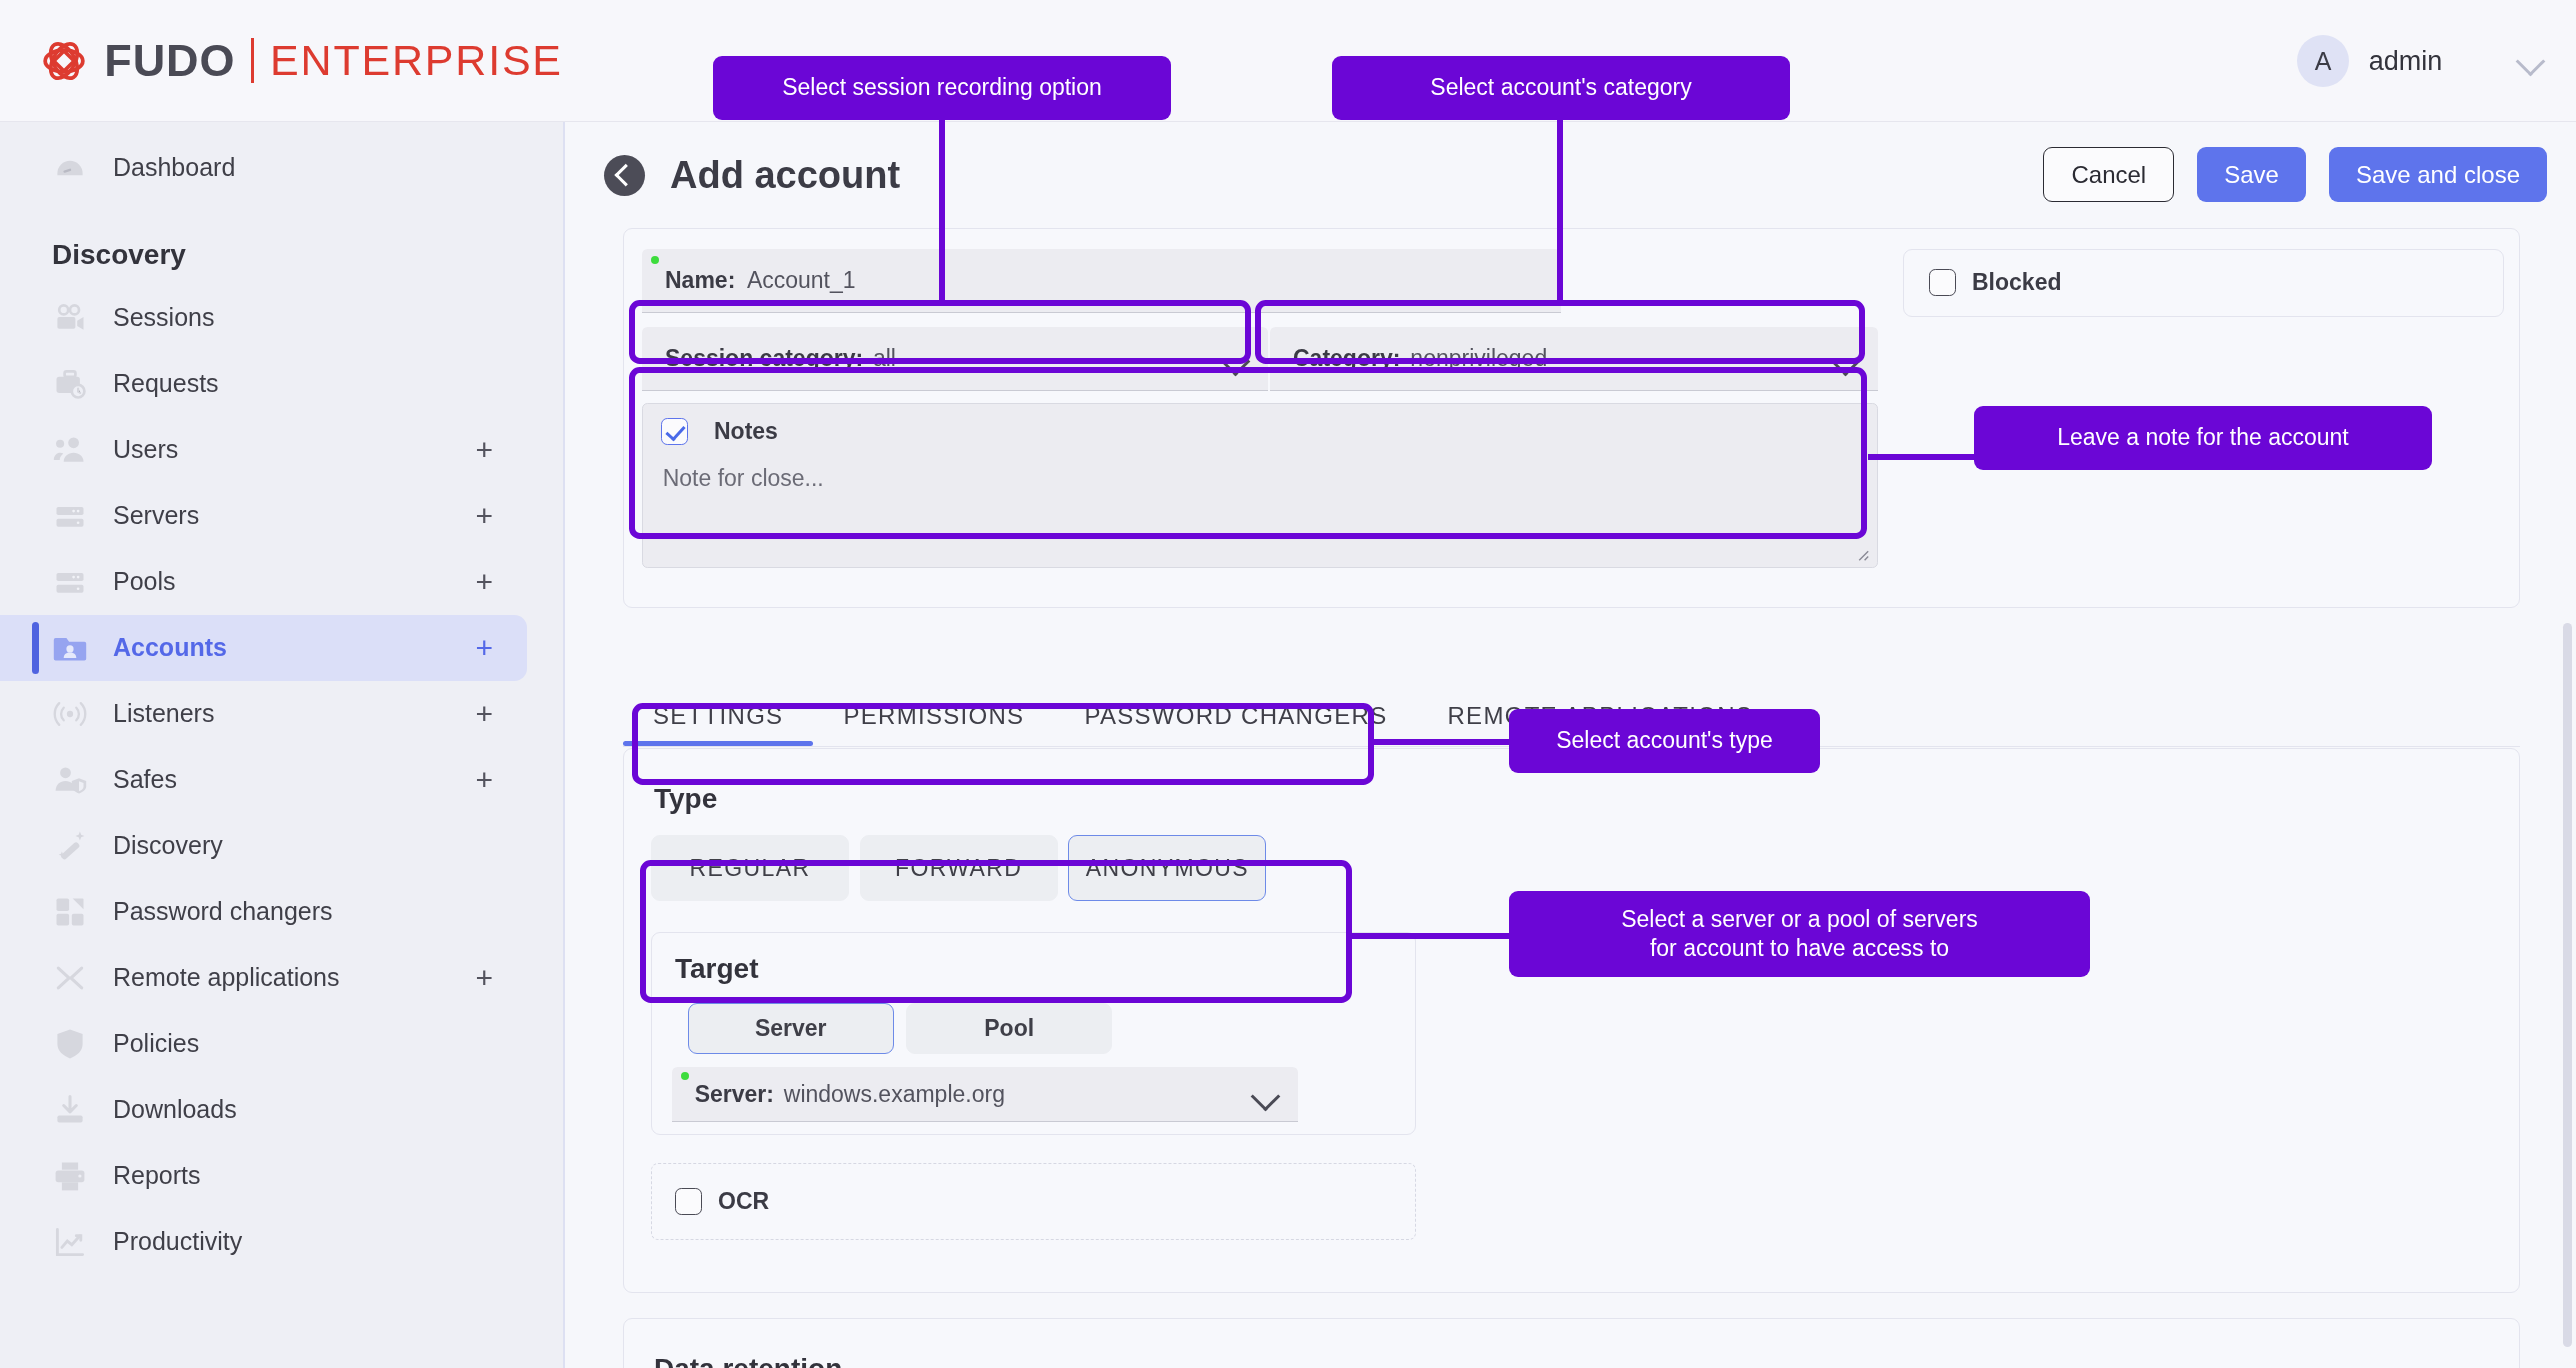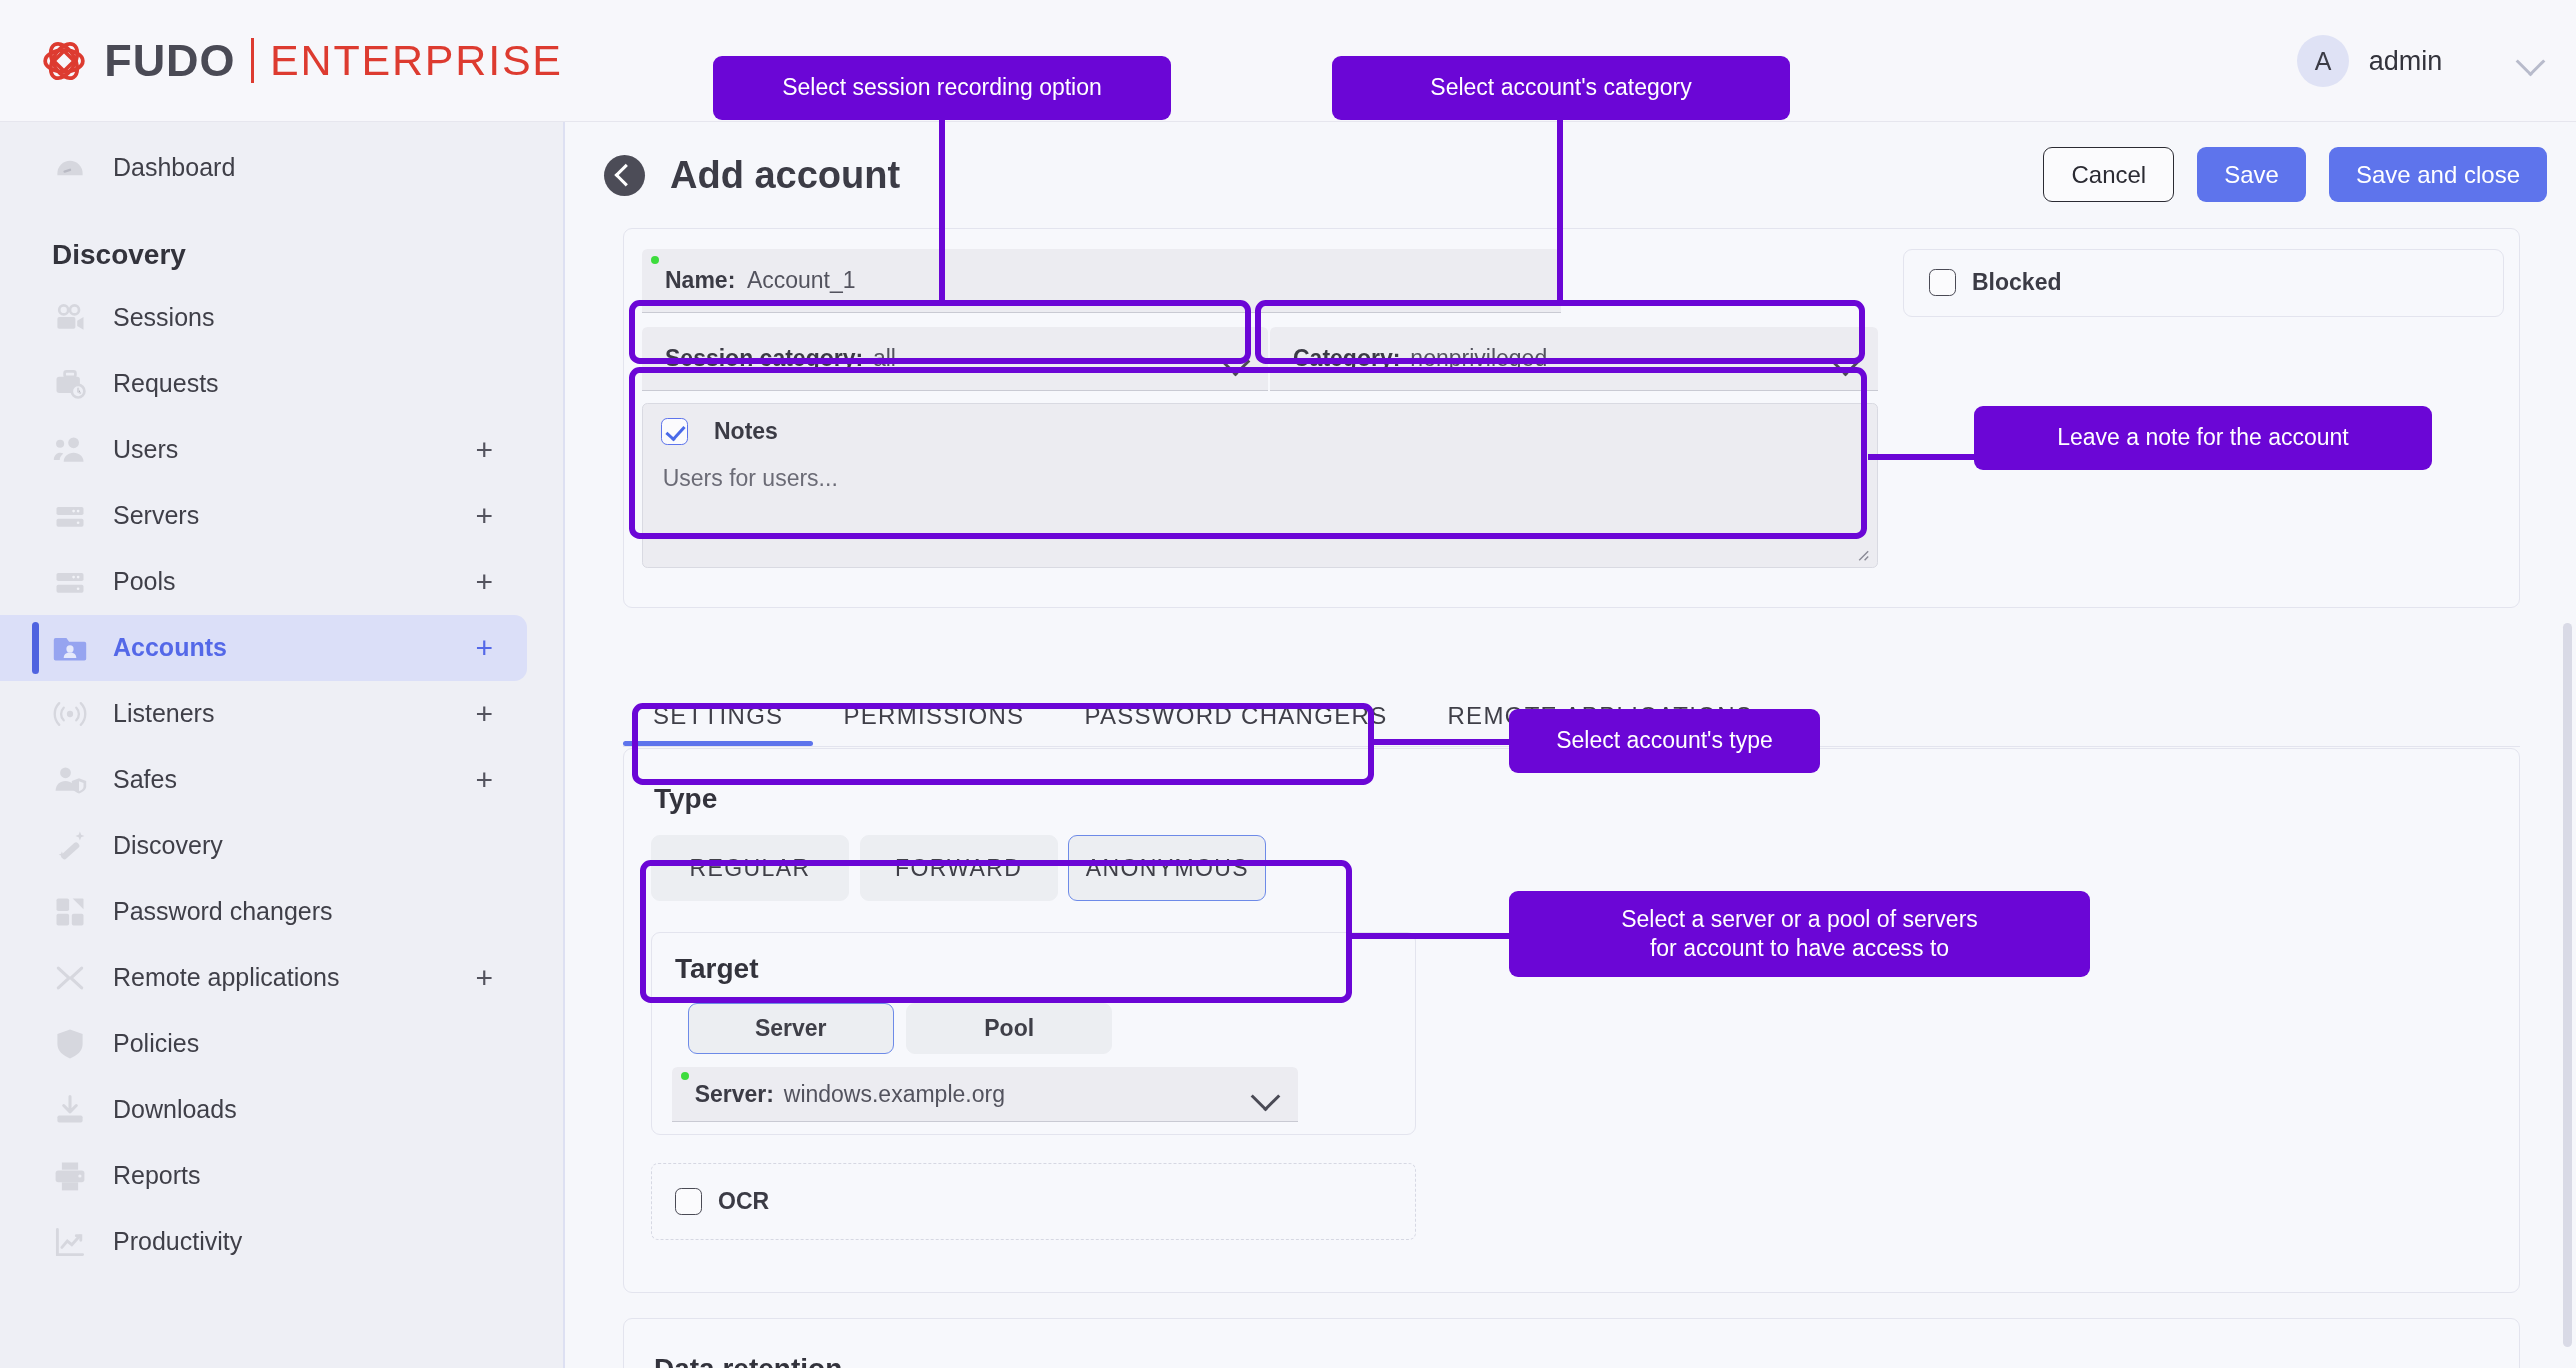--- a/index.html
+++ b/index.html
@@ -428,21 +428,21 @@
         <span class="field-label" style="font-size:23px;">Category:</span>
         <span class="field-value" style="font-size:23px;margin-left:10px;">nonprivileged</span>
         <span class="chev"></span>
       </div>
 
       <div style="position:absolute;left:18px;top:174px;width:1236px;height:165px;background:#ececf1;border:0.9px solid #d9dae2;border-radius:5.4px;">
         <div style="display:flex;gap:26px;padding:14.3px 0 0 18px;">
           <span class="cb checked"></span>
           <span style="font-size:23px;font-weight:bold;color:#3b3b45;">Notes</span>
         </div>
-        <div style="font-size:23px;color:#6b6b76;padding:19.7px 0 0 19.7px;">Users for users...</div>
+        <div style="font-size:23px;color:#6b6b76;padding:19.7px 0 0 19.7px;">Note for close...</div>
         <div style="position:absolute;right:7.2px;bottom:5.4px;width:18px;height:18px;">
           <svg viewBox="0 0 20 20" style="width:18px;height:18px">
               <path stroke="#8a8a96" stroke-width="1.6" d="M18 8L8 18M18 14l-4 4"></path>
             </svg>
         </div>
       </div>
 
       <div class="card" style="position:absolute;left:1279px;top:19.7px;width:601px;height:68px;display:flex;align-items:center;padding-left:25px;gap:16px;background:#f7f8fc;">
         <span class="cb"></span>
         <span style="font-size:23px;font-weight:bold;color:#3b3b45;">Blocked</span>

